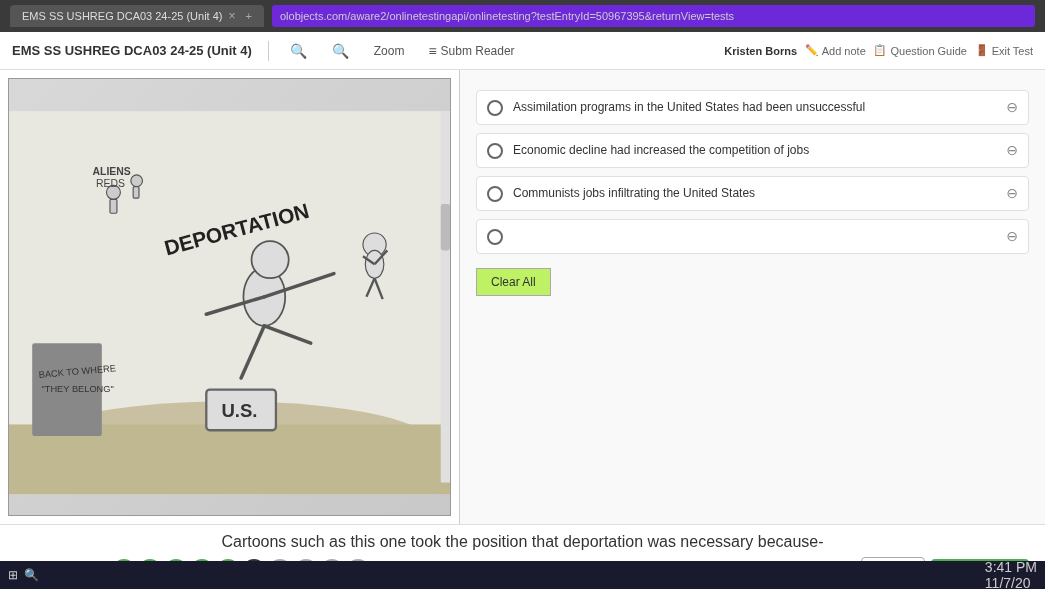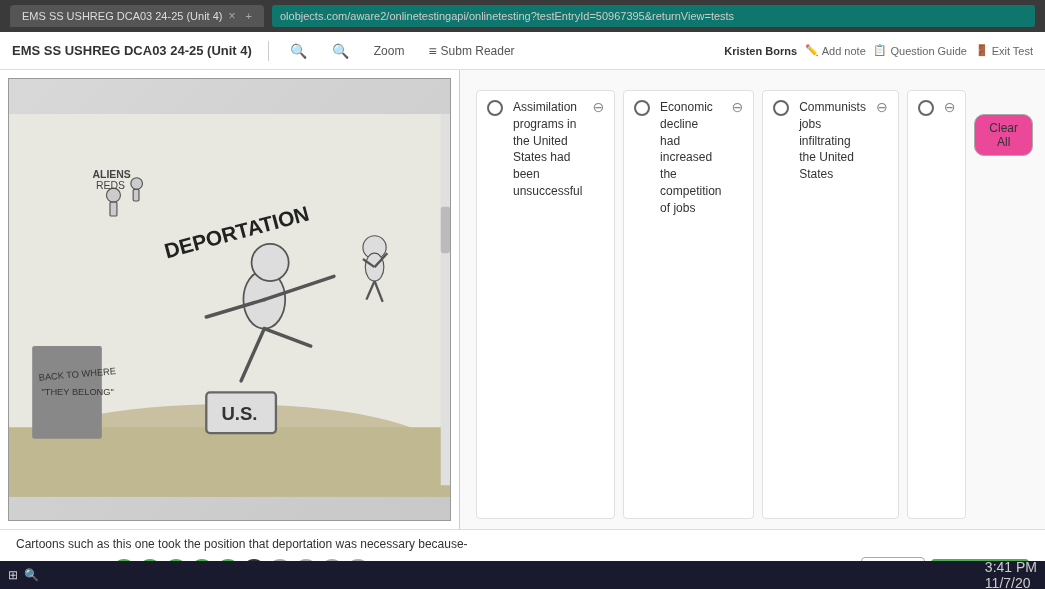--- a/index.html
+++ b/index.html
@@ -31,21 +31,21 @@
       align-items: center;
       gap: 6px;
     }
     .tab-close {
       color: #aaa;
       cursor: pointer;
       font-size: 12px;
     }
     .browser-url {
       flex: 1;
-      background: #0f766e;
+      background: #6d28d9;
       color: #ccc;
       font-size: 11px;
       padding: 2px 8px;
       border-radius: 3px;
       height: 22px;
       display: flex;
       align-items: center;
     }
 
     
@@ -153,21 +153,21 @@
       background: #f9f9f9;
       display: flex;
       flex-direction: column;
       padding: 10px 16px;
       overflow: hidden;
     }
 
     .answer-options {
       flex: 1;
       display: flex;
-      flex-direction: row;
+      flex-direction: column;
       gap: 8px;
       margin-top: 10px;
     }
 
     .answer-option {
       display: flex;
       align-items: flex-start;
       gap: 10px;
       padding: 8px 10px;
       background: #fff;
@@ -193,45 +193,46 @@
     }
 
     .option-icon {
       color: #888;
       font-size: 14px;
       margin-left: auto;
       flex-shrink: 0;
     }
 
     .clear-all-btn {
-      margin-top: 24px;
+      margin-top: 6px;
       padding: 6px 14px;
-      background: #ec4899;
+      background: #bef264;
       border: 1px solid #aaa;
-      border-radius: 10px;
+      border-radius: 0;
       font-size: 12px;
       cursor: pointer;
       color: #333;
       align-self: flex-start;
     }
 
     
     .bottom-bar {
       background: #fff;
       border-top: 1px solid #ddd;
       padding: 6px 16px;
       display: flex;
       flex-direction: column;
       gap: 4px;
     }
 
     .question-text {
-      font-size: 12px;
+      font-size: 16px;
       color: #333;
       line-height: 1.4;
+      text-align: center;
     }
 
     .navigation-row {
       display: flex;
       align-items: center;
       gap: 6px;
     }
 
     .page-dot {
       width: 22px;

